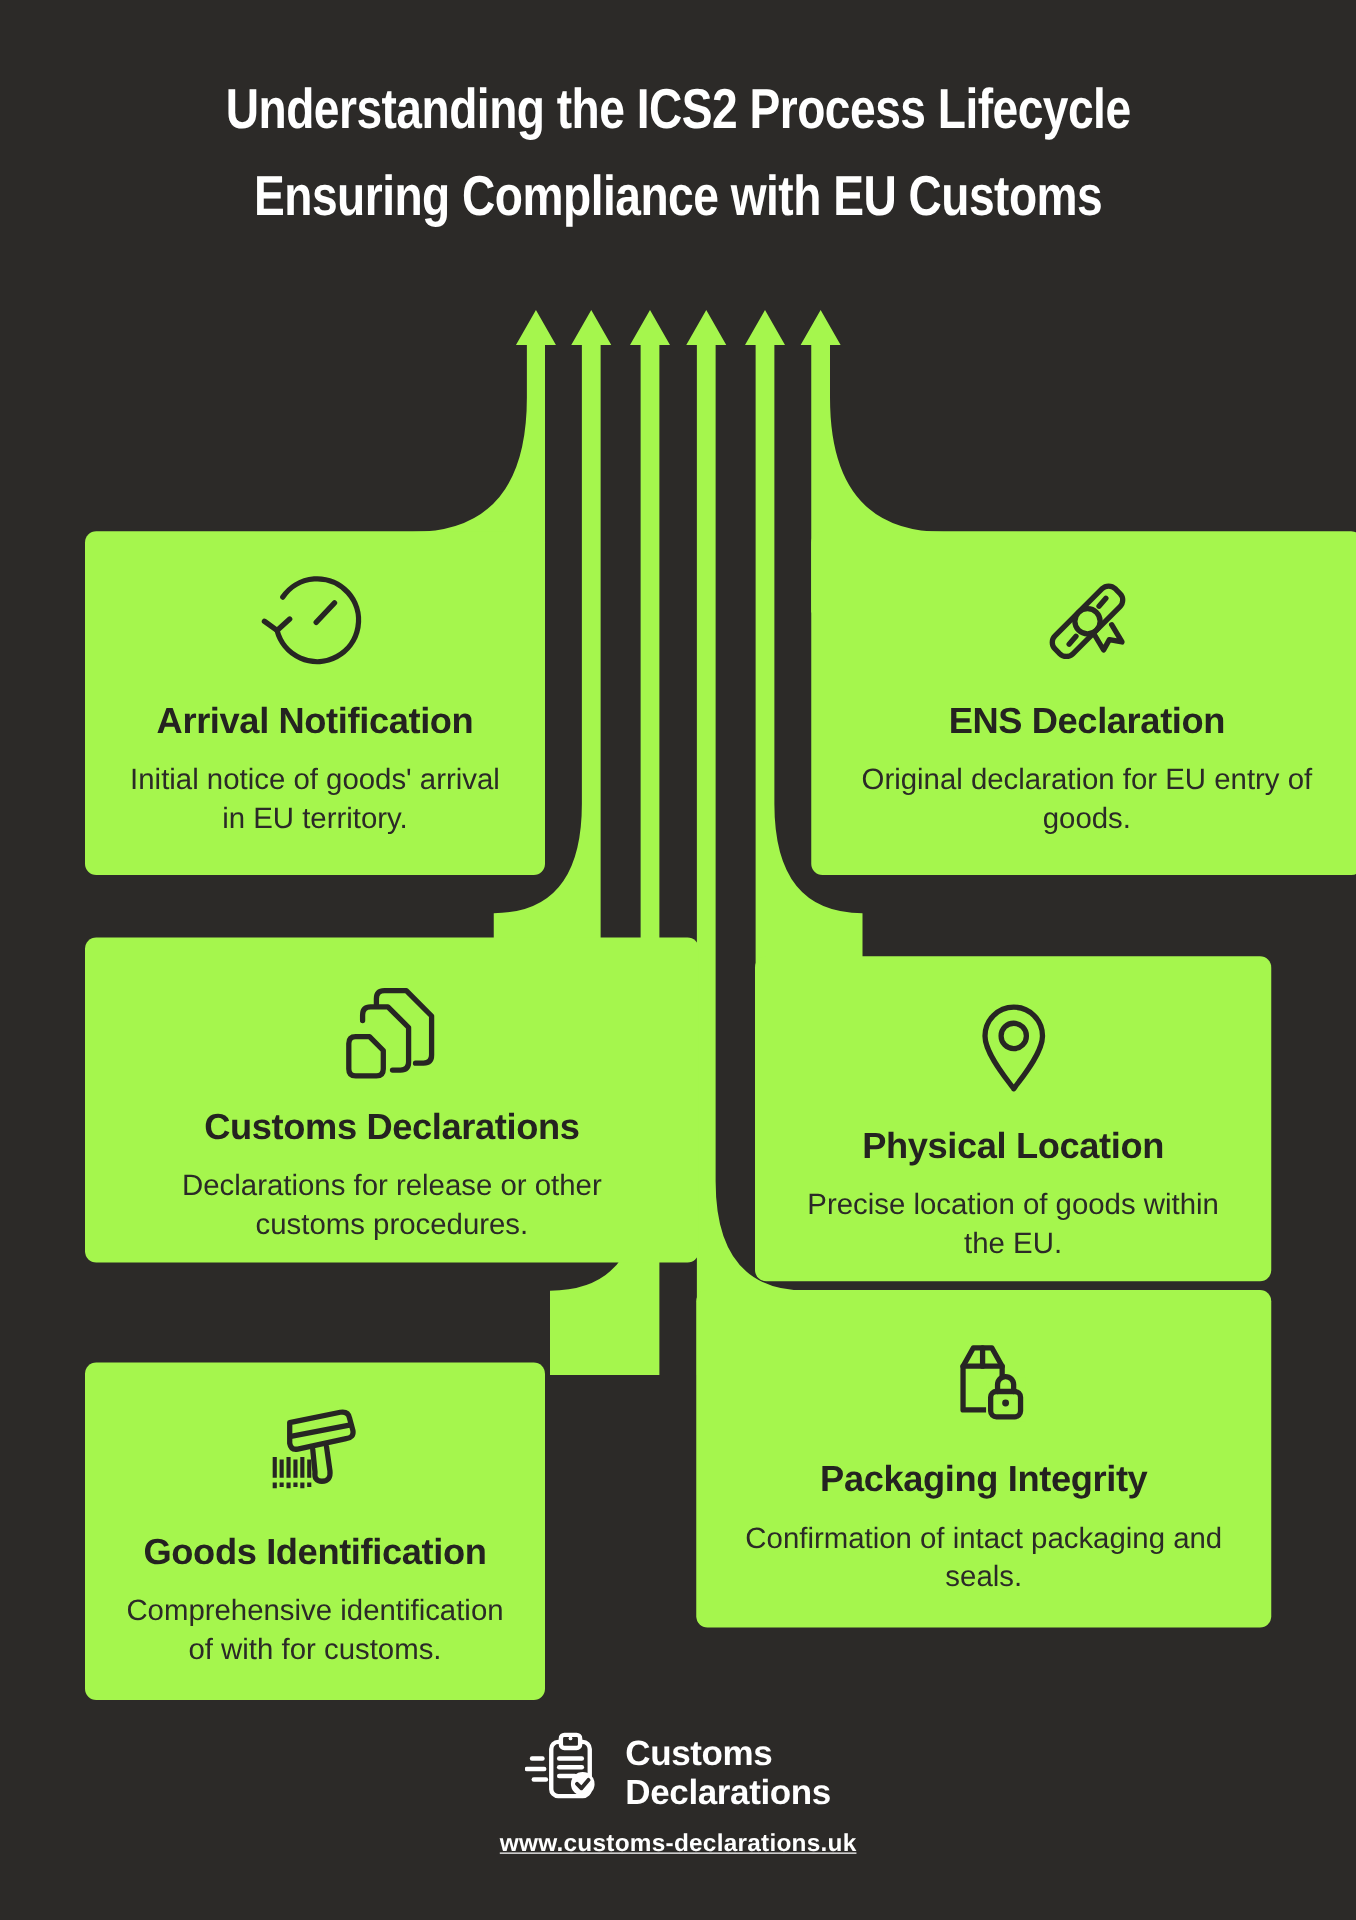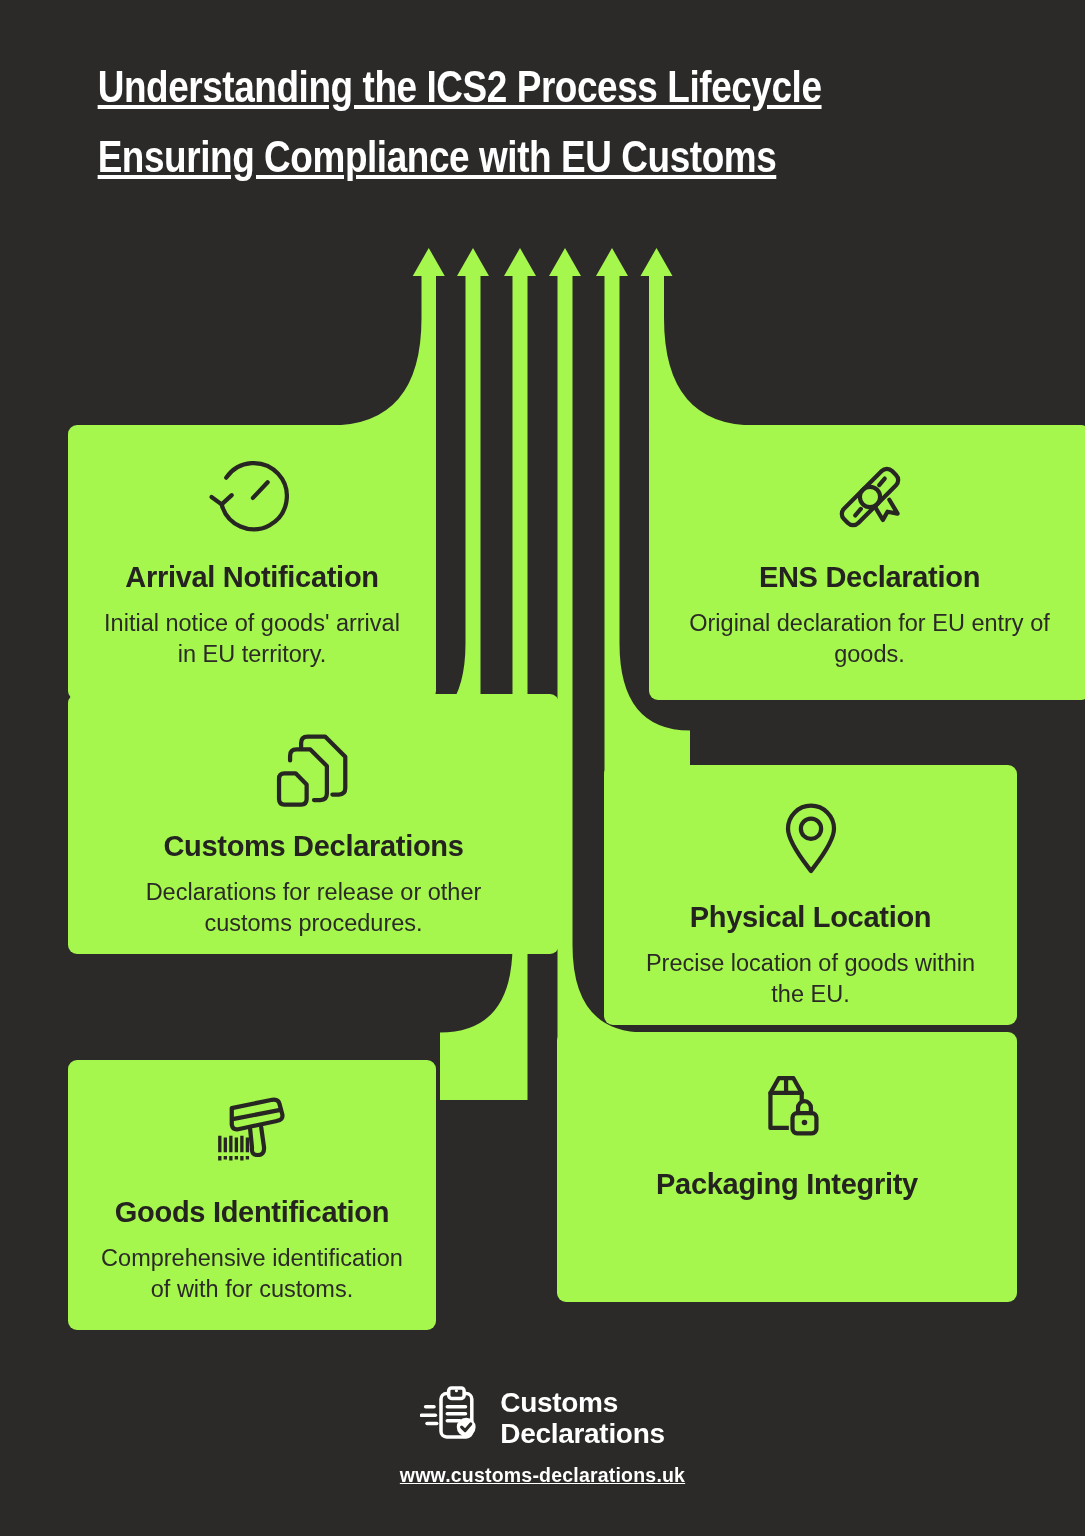--- a/index.html
+++ b/index.html
@@ -6,21 +6,21 @@
     --bg:#2c2a28;
     --accent:#a5f64d;
     --ink:#272623;
   }
   *{margin:0;padding:0;box-sizing:border-box;}
   html,body{width:1085px;height:1536px;background:var(--bg);overflow:hidden;}
   body{font-family:"Liberation Sans","DejaVu Sans",sans-serif;}
   .canvas{position:relative;width:1085px;height:1536px;background:var(--bg);}
 
   
-  .header{position:absolute;top:52px;left:0;width:100%;text-align:left;color:#ffffff;text-decoration:underline;}
+  .header{position:absolute;top:52px;left:0;width:100%;text-align:center;color:#ffffff;}
   .title-line{font-size:45px;font-weight:700;line-height:70px;letter-spacing:-0.5px;
               transform:scaleX(0.82);transform-origin:50% 50%;white-space:nowrap;}
 
   
   .flow{position:absolute;left:0;top:0;width:1085px;height:1536px;}
   .flow path{fill:var(--accent);}
 
   
   .card{position:absolute;background:var(--accent);border-radius:9px;
         display:flex;flex-direction:column;align-items:center;text-align:center;
@@ -86,21 +86,21 @@
           <path d="M 60 37 L 66 30"></path>
           <path d="M 55 60 L 64 75 L 69 66 L 80 68 L 71 53"></path>
           <path d="M 40 63 L 34 70"></path>
         </g>
       </svg>
     </div>
     <h2 class="card-title">ENS Declaration</h2>
     <p class="card-desc">Original declaration for EU entry of goods.</p>
   </section>
 
-  <section class="card" style="left:68px;top:694px;width:491px;height:260px;">
+  <section class="card" style="left:68px;top:750px;width:491px;height:260px;">
     <div class="card-icon">
       <svg viewBox="0 0 100 100">
         <g class="icon-stroke" stroke-width="4.4">
           <path d="M 36 30 V 25 Q 36 18 43 18 H 62 L 84 40 V 74 Q 84 81 77 81 H 70"></path>
           <path d="M 24 44 V 39 Q 24 32 31 32 H 46 L 64 50 V 80 Q 64 87 57 87 H 50"></path>
           <path d="M 12 64 Q 12 58 18 58 H 30 L 42 70 V 86 Q 42 92 36 92 H 18 Q 12 92 12 86 Z"></path>
         </g>
       </svg>
     </div>
     <h2 class="card-title">Customs Declarations</h2>
@@ -113,21 +113,21 @@
         <g class="icon-stroke" stroke-width="5">
           <path d="M 50 87 C 46 81 25 57 25 41 A 25 25 0 1 1 75 41 C 75 57 54 81 50 87 Z"></path>
           <circle cx="50" cy="41" r="11"></circle>
         </g>
       </svg>
     </div>
     <h2 class="card-title">Physical Location</h2>
     <p class="card-desc">Precise location of goods within the EU.</p>
   </section>
 
-  <section class="card" style="left:68px;top:1060px;width:368px;height:270px;">
+  <section class="card" style="left:68px;top:1090px;width:368px;height:270px;">
     <div class="card-icon">
       <svg viewBox="0 0 100 100">
         <g class="icon-stroke" stroke-width="4.2">
           <path d="M 28 24 L 72 15 Q 79 14 80 20 L 83 31 Q 84 37 77 38 L 35 47 Q 29 48 28 42 Z"></path>
           <path d="M 29 36 L 81 26"></path>
           <path d="M 60 45 L 63 66 Q 64 75 56 75 Q 49 75 50 67 L 48 47"></path>
         </g>
         <g stroke="var(--ink)" stroke-width="3.6" stroke-linecap="butt" fill="none">
           <path d="M 15 54 V 72 M 21 56 V 72 M 27 54 V 72 M 33 56 V 72 M 39 54 V 72 M 45 56 V 72"></path>
           <path d="M 15 76 V 81 M 21 76 V 80 M 27 76 V 81 M 33 76 V 80 M 39 76 V 81 M 45 76 V 80"></path>
@@ -148,20 +148,21 @@
         </g>
         <rect x="52" y="48" width="34" height="38" fill="var(--accent)" stroke="none"></rect>
         <g class="icon-stroke" stroke-width="4.2">
           <rect x="56" y="60" width="26" height="22" rx="5"></rect>
           <path d="M 62 60 V 54 a 7 7 0 0 1 14 0 V 60"></path>
         </g>
         <circle cx="69" cy="70" r="3" fill="var(--ink)"></circle>
       </svg>
     </div>
     <h2 class="card-title">Packaging Integrity</h2>
+    <p class="card-desc">Confirmation of intact packaging and seals.</p>
   </section>
 
   <div class="brand">
     <div class="brand-icon">
       <svg viewBox="0 0 100 100">
         <g class="logo-stroke">
           <path d="M 8 34 H 20"></path>
           <path d="M 2 46 H 22"></path>
           <path d="M 10 58 H 24"></path>
           <rect x="30" y="15" width="44" height="62" rx="8"></rect>

